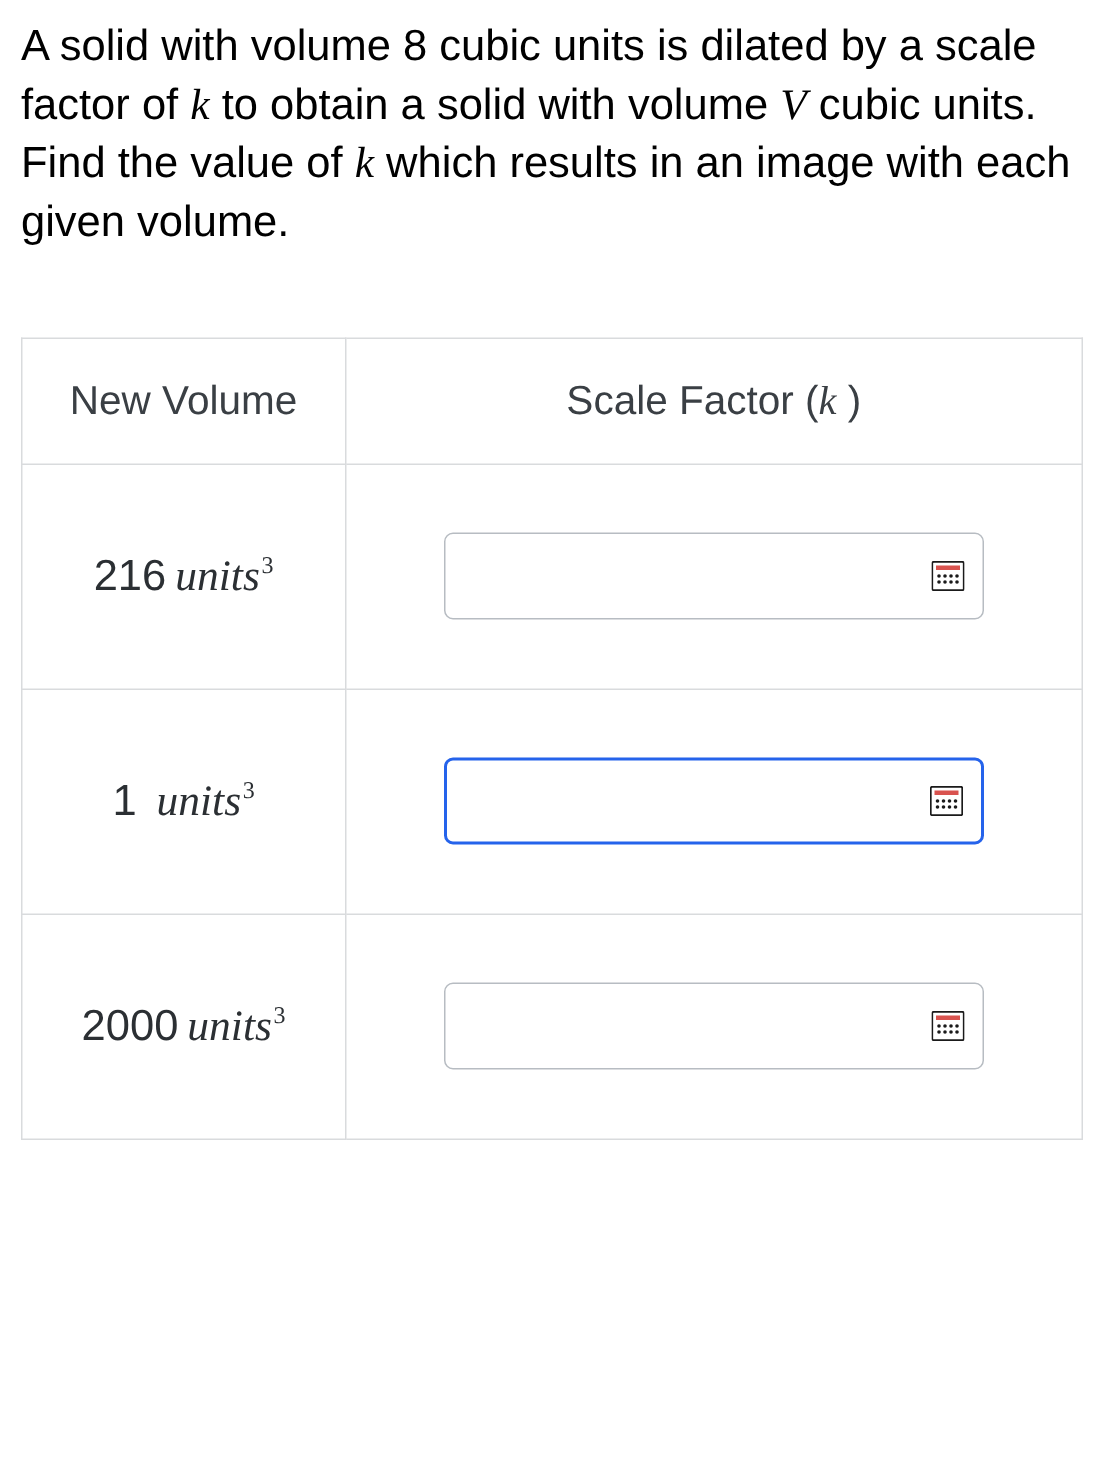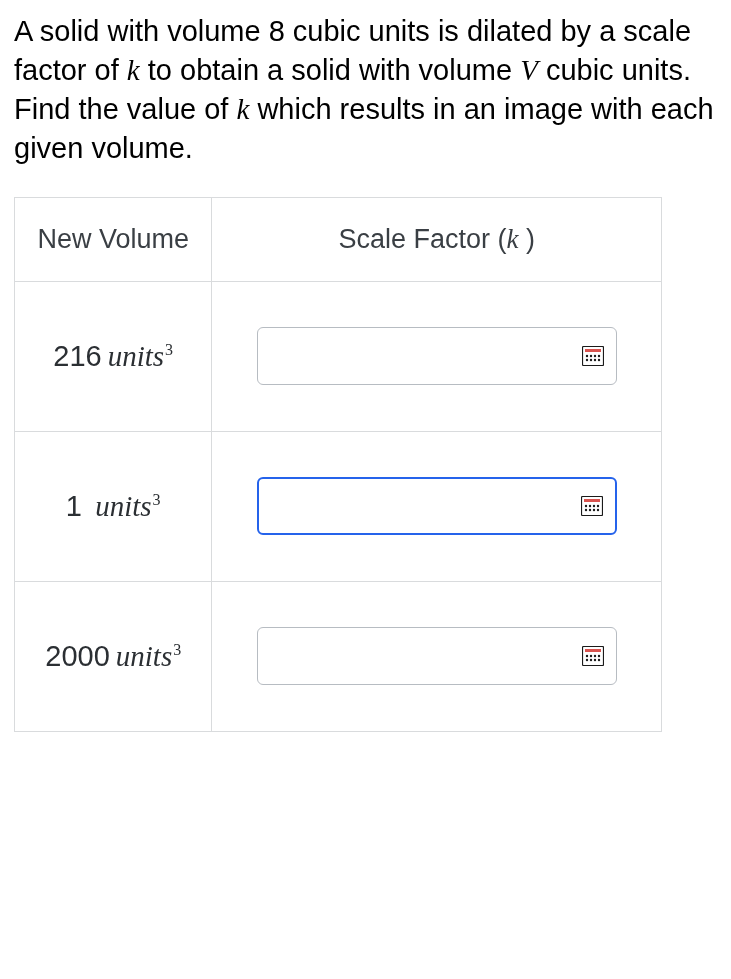--- a/index.html
+++ b/index.html
@@ -7,29 +7,29 @@
     margin: 0;
     padding: 12px 14px;
     font-family: Arial, Helvetica, sans-serif;
     background: #fff;
     color: #000;
     width: 731px;
   }
   .problem-text {
     font-size: 29px;
     line-height: 1.35;
-    margin-bottom: 28px;
+    margin-bottom: 56px;
   }
   .mathvar {
     font-family: "Times New Roman", Times, serif;
     font-style: italic;
   }
   table.volume-table {
     border-collapse: collapse;
-    width: 648px;
+    width: 708px;
   }
   table.volume-table th,
   table.volume-table td {
     border: 1px solid #d9dbdd;
     text-align: center;
     vertical-align: middle;
   }
   table.volume-table th {
     font-weight: normal;
     font-size: 27px;

